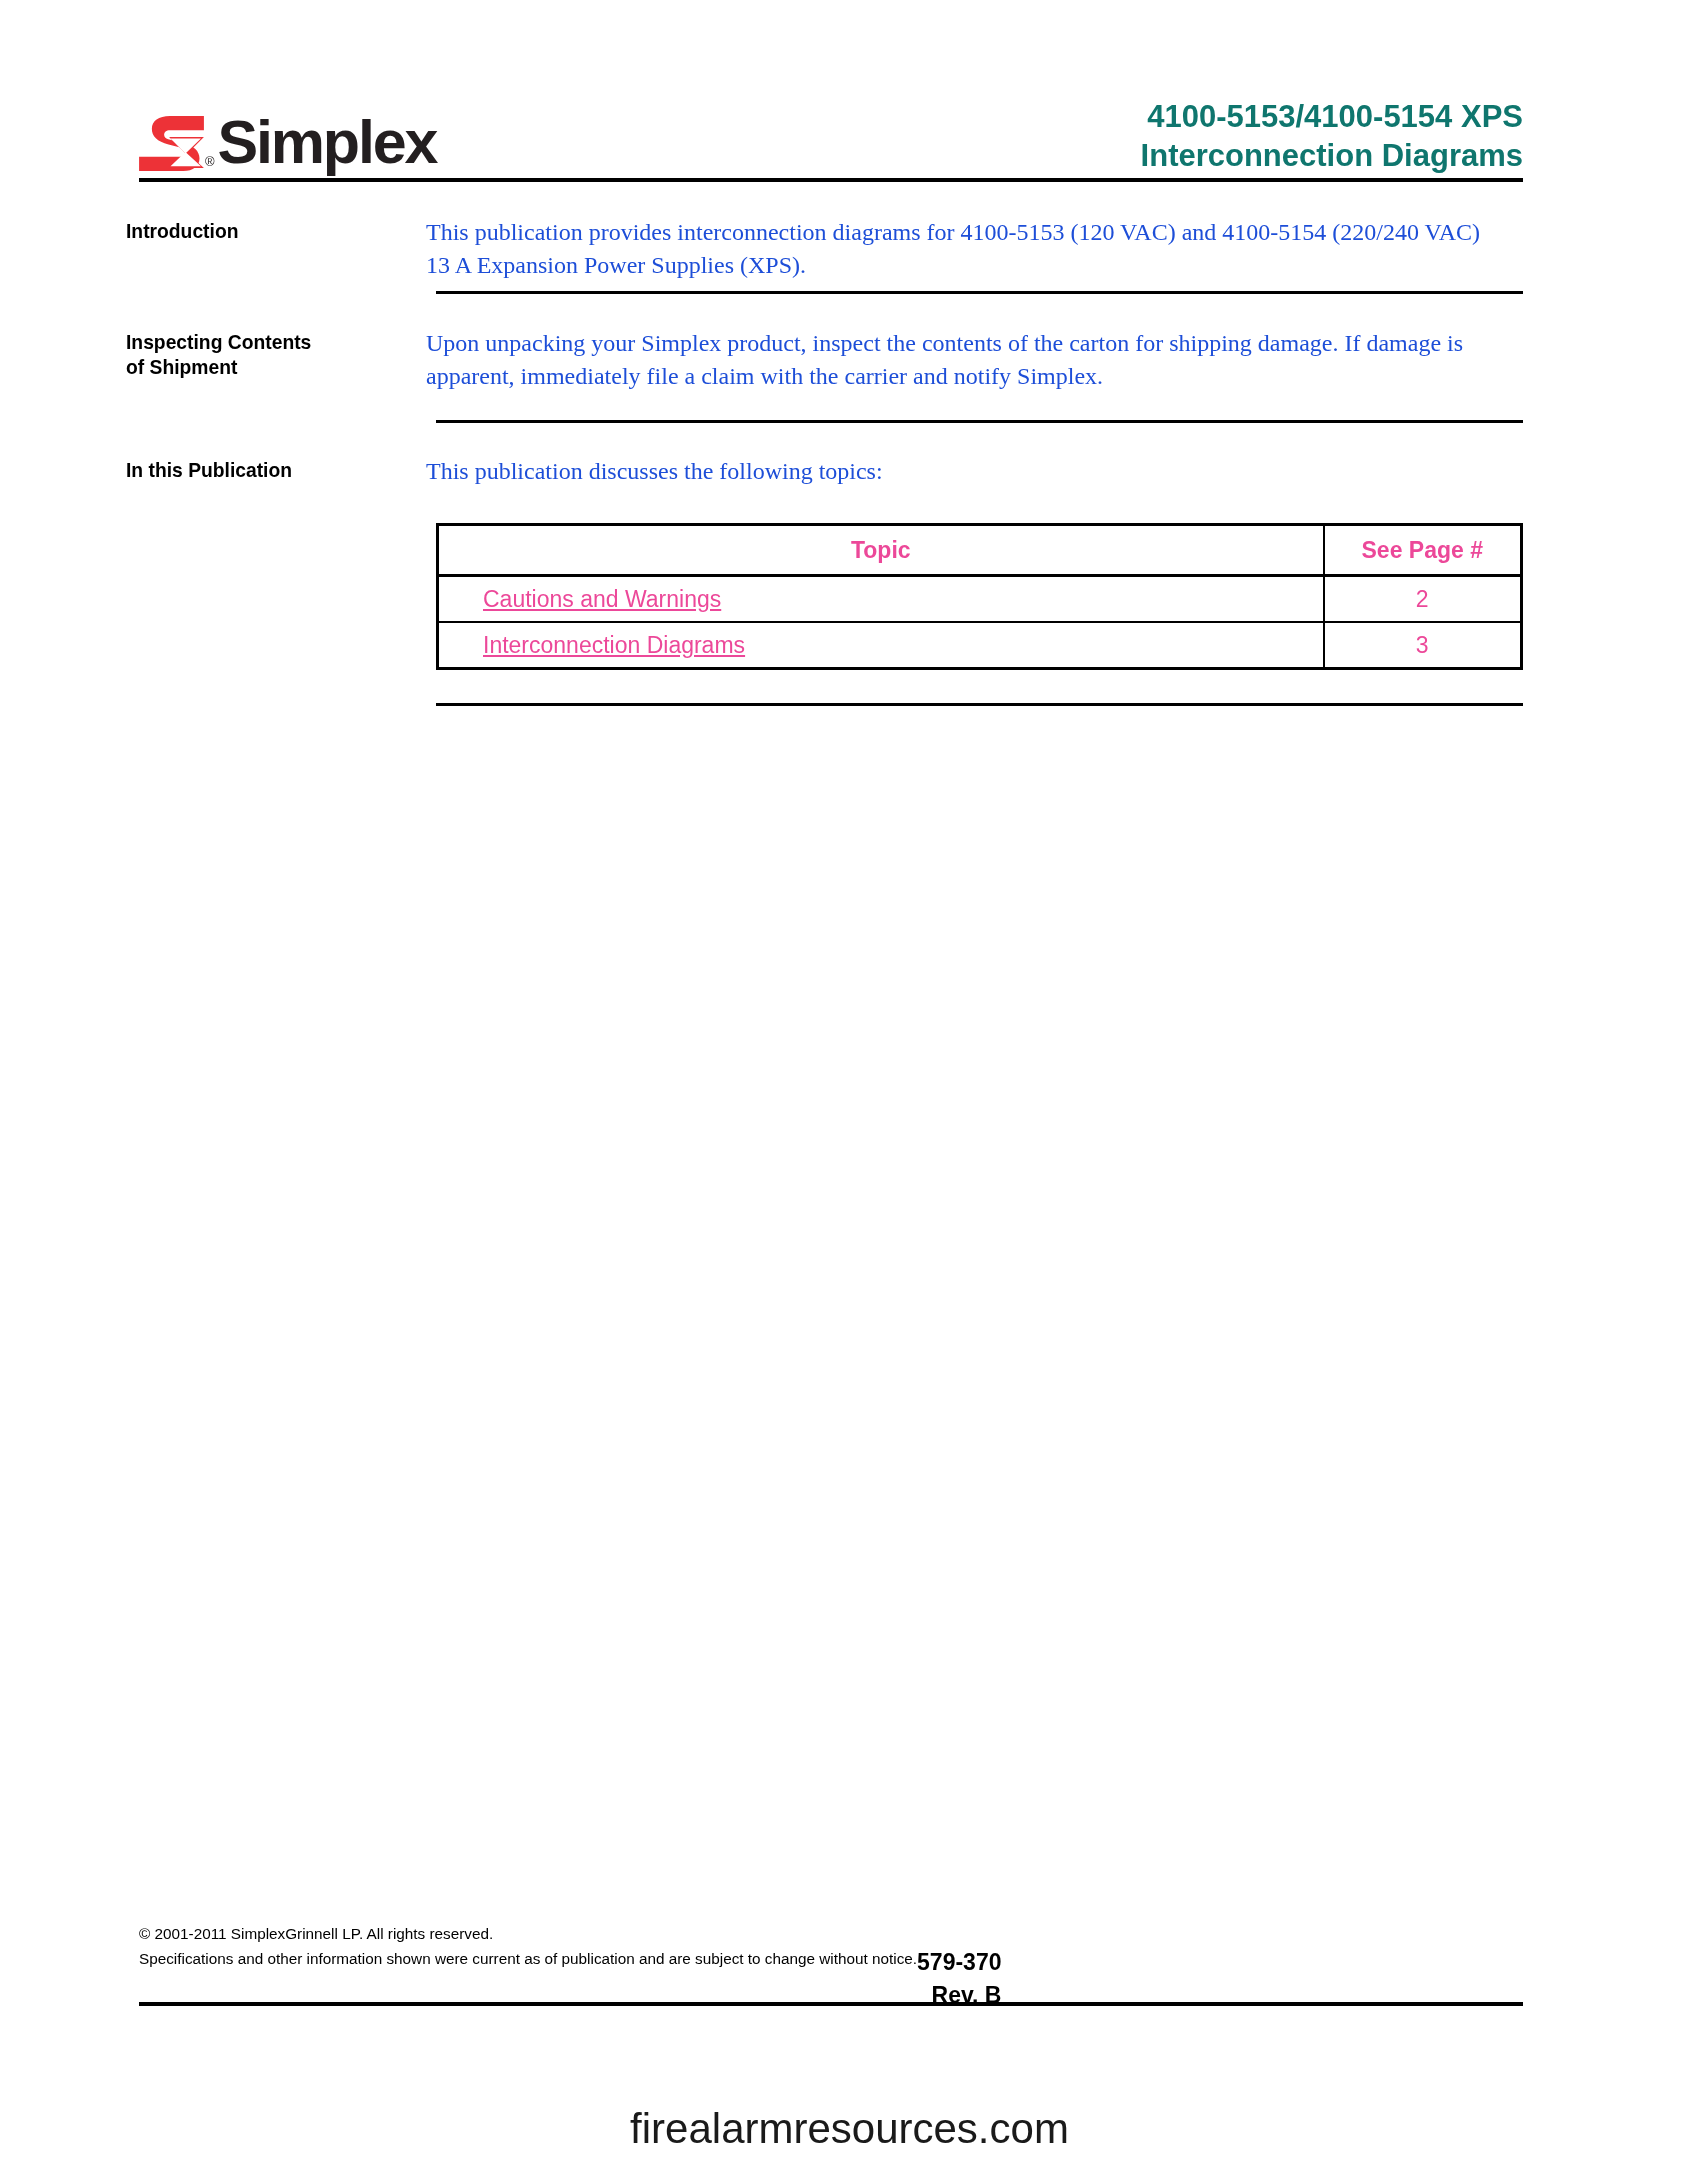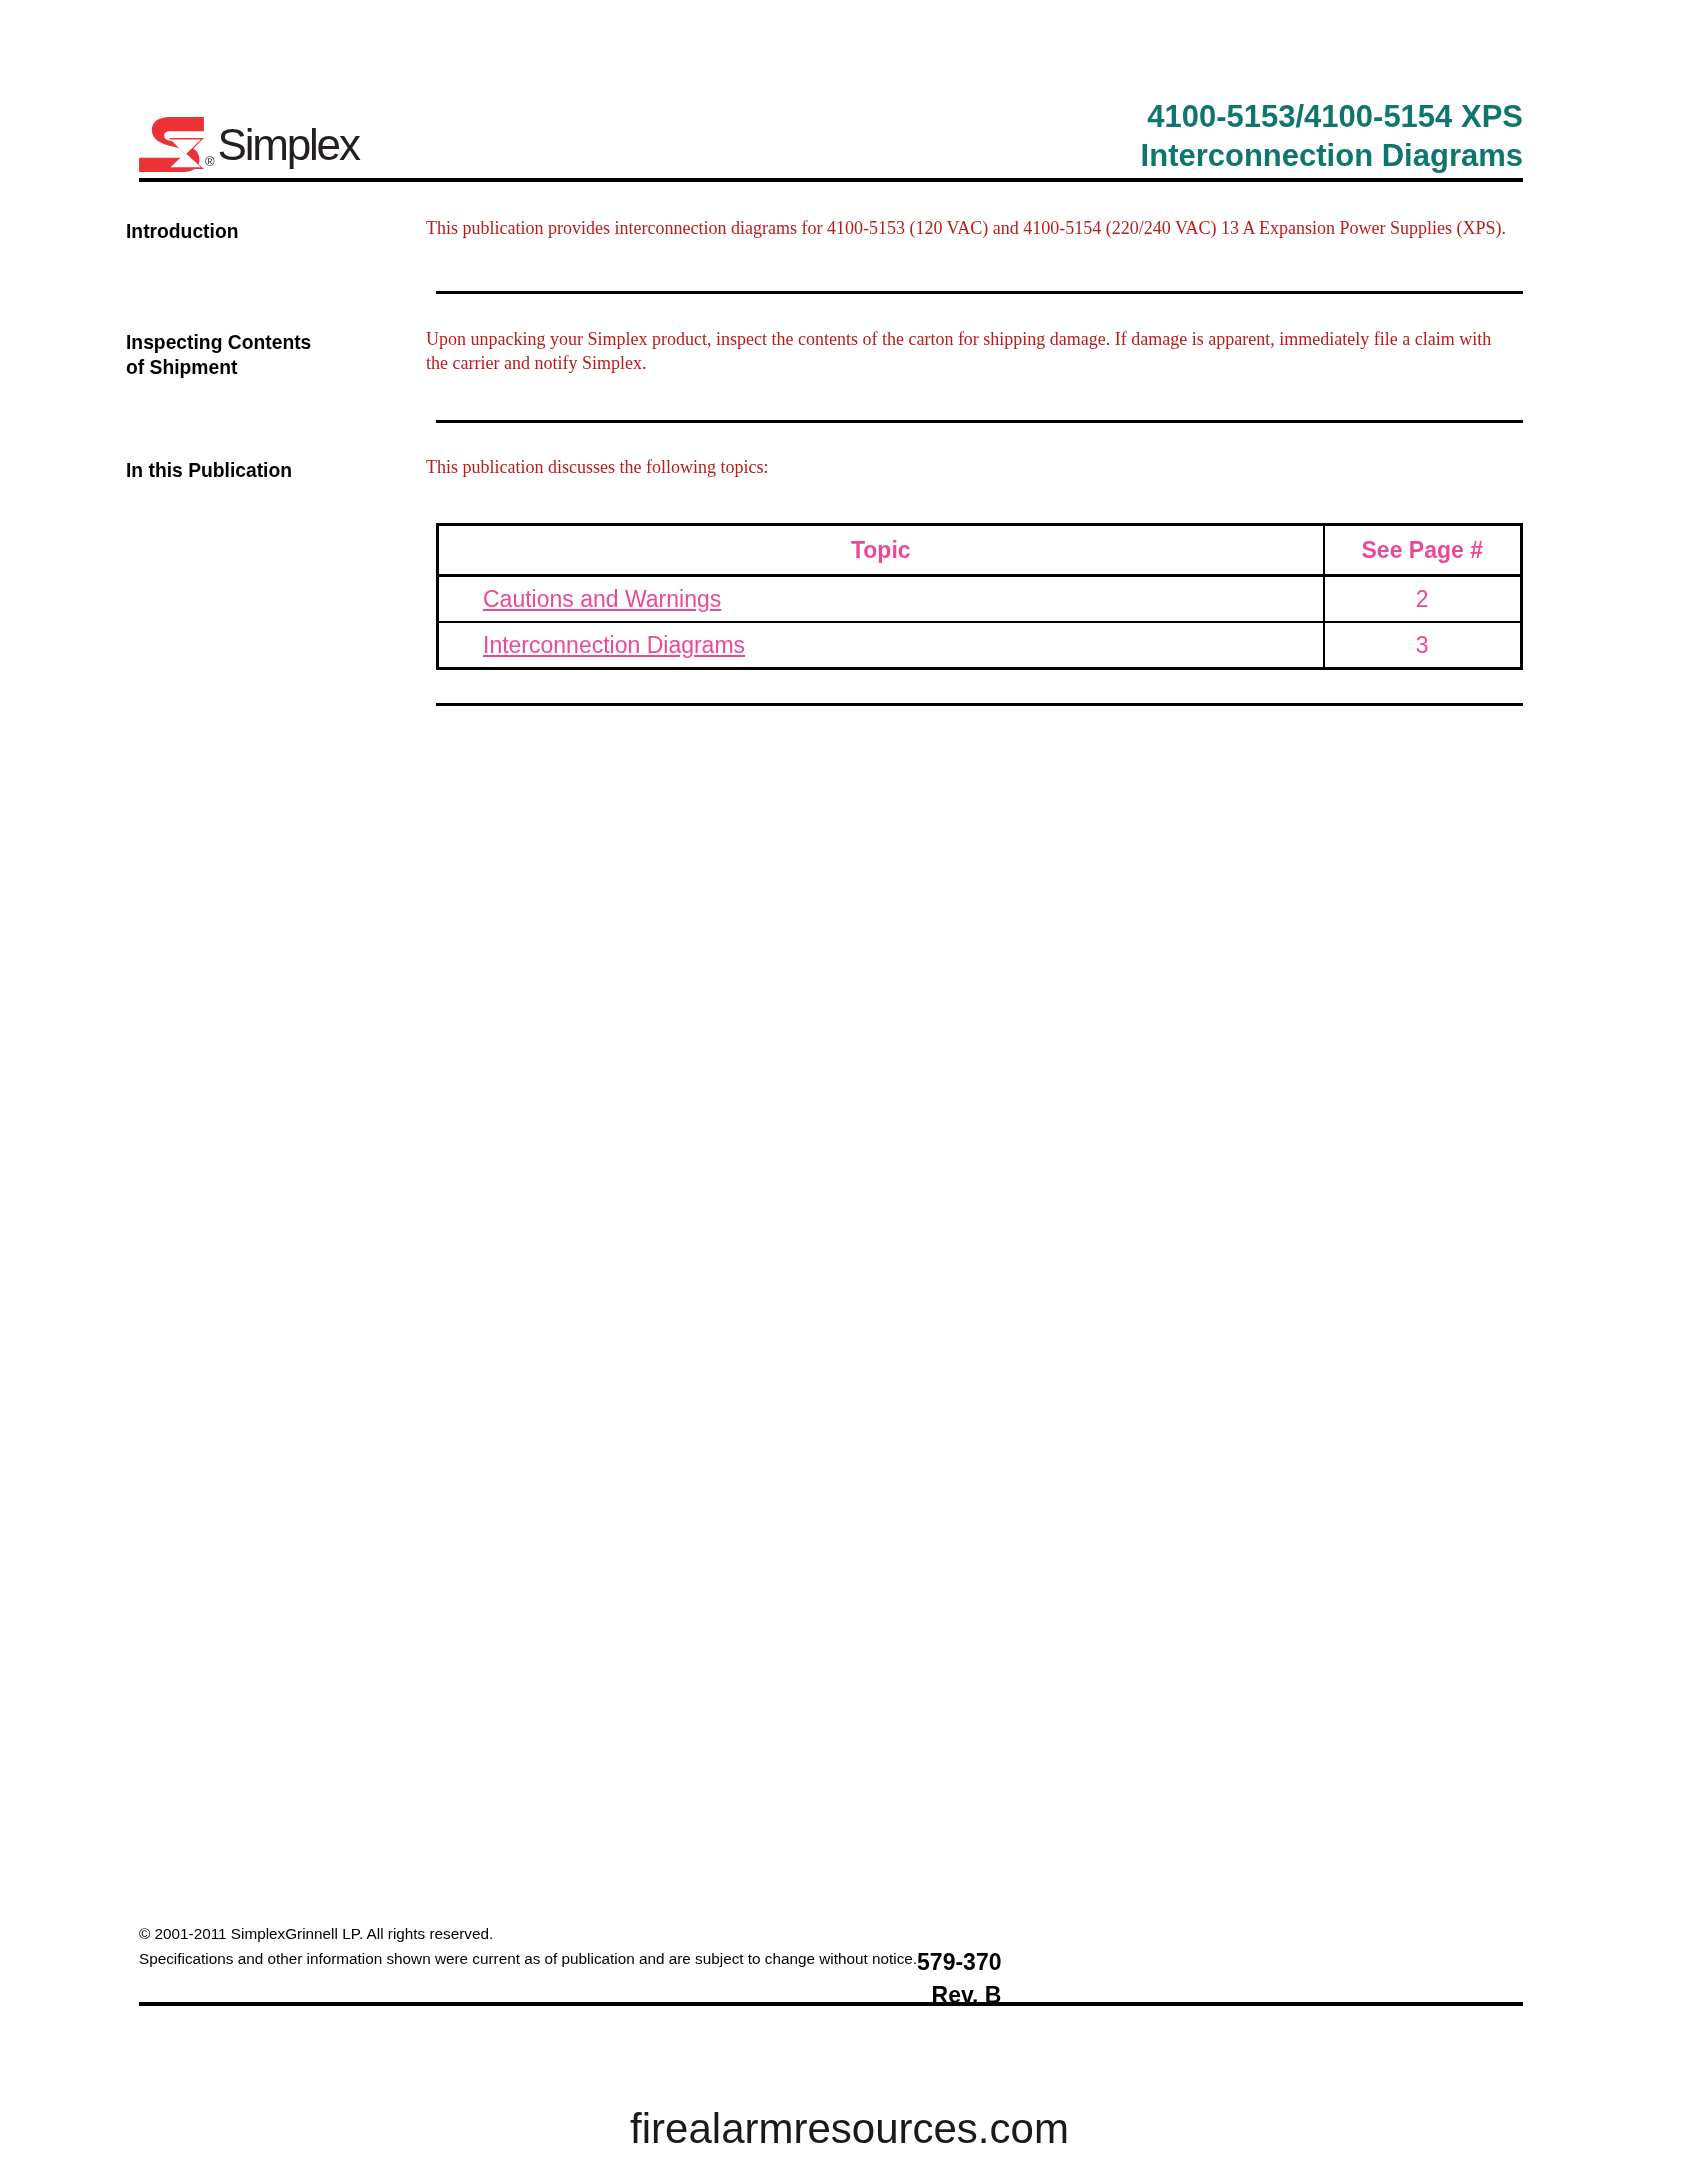--- a/index.html
+++ b/index.html
@@ -50,22 +50,22 @@
     font-size: 13px;
     line-height: 1;
     color: #231f20;
     align-self: flex-end;
     padding-bottom: 4px;
     margin-left: 1px;
   }
 
   .logo-word {
     font-family: "Liberation Sans", "DejaVu Sans", sans-serif;
-    font-size: 44px;
-    font-weight: normal;
+    font-size: 61px;
+    font-weight: bold;
     letter-spacing: -2.2px;
     color: #231f20;
     line-height: 0.95;
     margin-left: 3px;
   }
 
   .doc-title {
     text-align: right;
     font-family: "Liberation Sans", "DejaVu Sans", sans-serif;
     font-weight: bold;
@@ -106,23 +106,23 @@
   .side-label .lbl-line { display: block; }
 
   .body-col {
     flex: 1 1 auto;
     padding-left: 3px;
   }
 
   .body-col p {
     margin: 0;
     font-family: "Liberation Serif", "DejaVu Serif", serif;
-    font-size: 18px;
+    font-size: 24px;
     line-height: 1.36;
-    color: #b91c1c;
+    color: #1d4ed8;
   }
 
   
   .sec-divider {
     position: absolute;
     left: 436px;
     width: 1087px;
     height: 3px;
     background: #000;
   }

